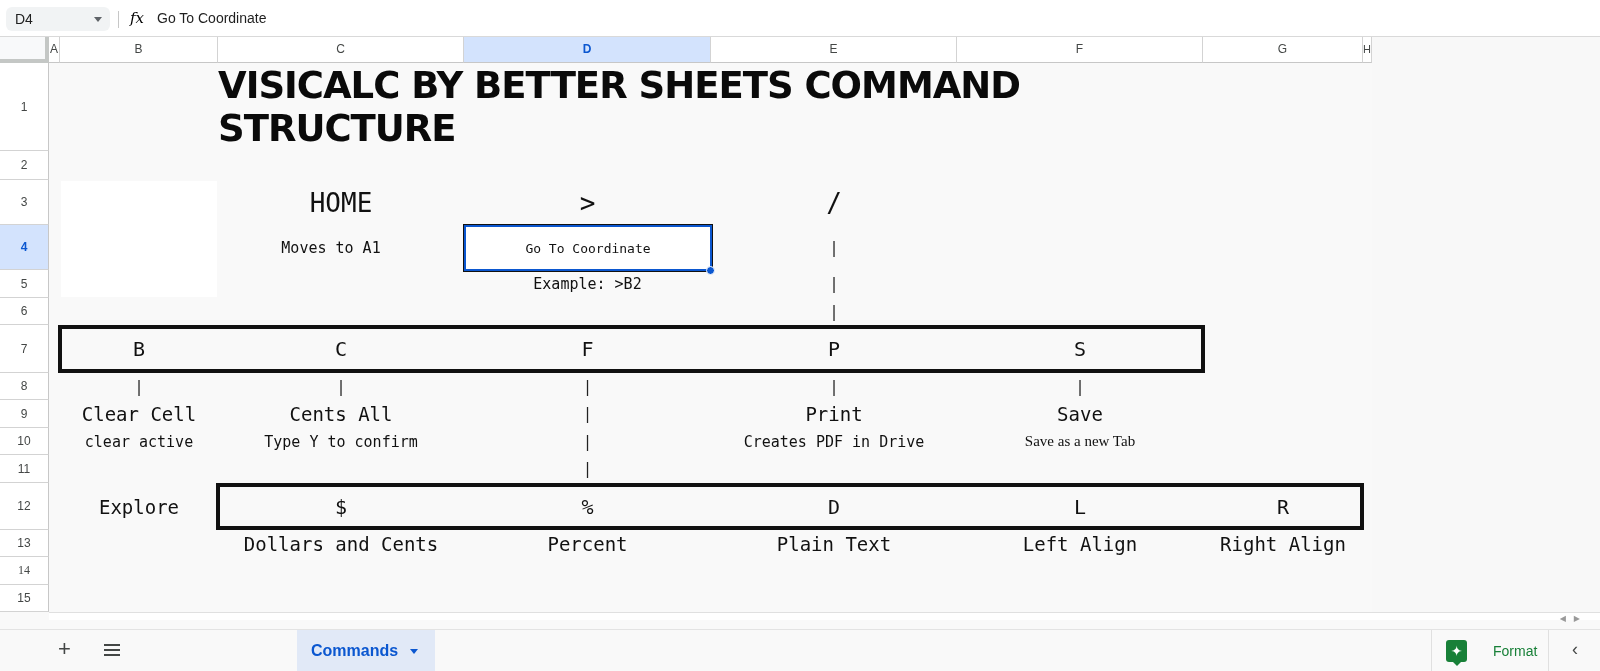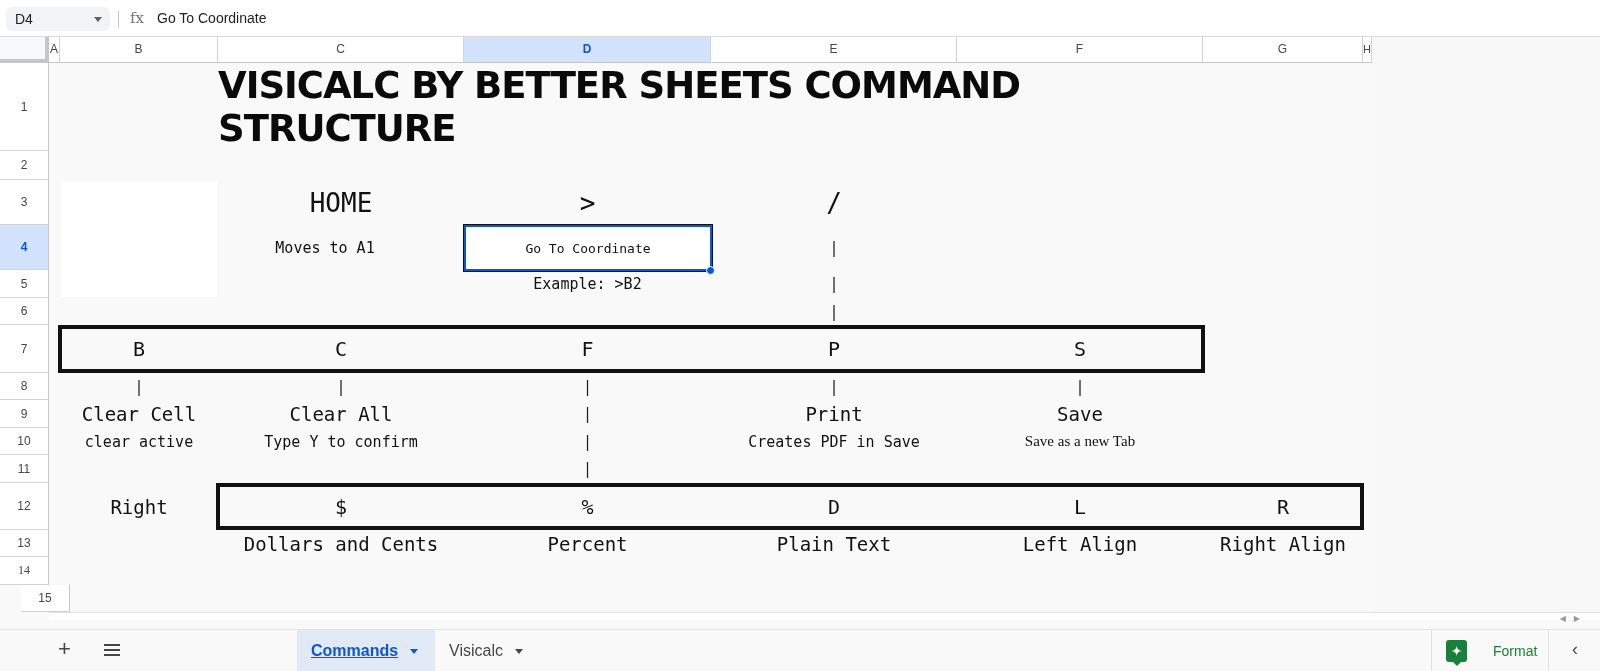--- a/index.html
+++ b/index.html
@@ -1,21 +1,21 @@
 <!DOCTYPE html>
 <html><head>
 <meta charset="utf-8">
 <style>
   * { box-sizing: border-box; margin: 0; padding: 0; }
   html, body { width: 1600px; height: 671px; overflow: hidden; background: #f9f9f9; font-family: "Liberation Sans", sans-serif; }
   .topbar { position: absolute; left: 0; top: 0; width: 1600px; height: 37px; background: #ffffff; border-bottom: 1px solid #d9d9d9; }
   .namebox { position: absolute; left: 6px; top: 7px; width: 104px; height: 24px; background: #f1f3f4; border-radius: 6px; font-size: 14px; color: #1f1f1f; line-height: 24px; padding-left: 9px; }
   .namebox .caret { position: absolute; right: 8px; top: 10px; width: 0; height: 0; border-left: 4px solid transparent; border-right: 4px solid transparent; border-top: 5px solid #5f6368; }
   .fx-sep { position: absolute; left: 118px; top: 11px; width: 1px; height: 17px; background: #c7c7c7; }
-  .fx-icon { position: absolute; left: 130px; top: 9px; font-family: "DejaVu Serif", serif; font-size: 15px; color: #737373; }
+  .fx-icon { position: absolute; left: 130px; top: 9px; font-family: "DejaVu Serif", serif; font-style: italic; font-size: 15px; color: #000000; }
   .fx-text { position: absolute; left: 157px; top: 10px; font-size: 14px; color: #1f1f1f; }
 
   .grid { position: absolute; left: 0; top: 37px; width: 1600px; height: 583px; background: #f9f9f9; }
   .corner { position: absolute; left: 0; top: 0; width: 49px; height: 26px; background: #f8f9fa; border-right: 4px solid #c4c7c5; border-bottom: 4px solid #c4c7c5; }
   .colhdr { position: absolute; top: 0; height: 26px; background: #ffffff; border-right: 1px solid #d3d3d3; border-bottom: 1px solid #c7c7c7; font-size: 12px; color: #444746; text-align: center; line-height: 25px; }
   .colhdr.sel { background: #d3e3fd; color: #0b57d0; font-weight: bold; }
   .rowhdr { position: absolute; left: 0; width: 49px; background: #ffffff; border-right: 1px solid #c7c7c7; border-bottom: 1px solid #d3d3d3; font-size: 12px; color: #444746; display: flex; align-items: center; justify-content: center; }
   .rowhdr.sel { background: #d3e3fd; color: #0b57d0; font-weight: bold; }
   .beyond { position: absolute; left: 1372px; top: 0; width: 228px; height: 583px; background: #f8f8f8; }
   .bottom-strip { position: absolute; left: 49px; top: 575px; width: 1551px; height: 8px; background: #ffffff; border-top: 1px solid #e0e0e0; }
@@ -80,33 +80,33 @@
   <div class="rowhdr" style="top:233px;height:28px;">5</div>
   <div class="rowhdr" style="top:261px;height:27px;">6</div>
   <div class="rowhdr" style="top:288px;height:48px;">7</div>
   <div class="rowhdr" style="top:336px;height:27px;">8</div>
   <div class="rowhdr" style="top:363px;height:28px;">9</div>
   <div class="rowhdr" style="top:391px;height:27px;">10</div>
   <div class="rowhdr" style="top:418px;height:28px;">11</div>
   <div class="rowhdr" style="top:446px;height:47px;">12</div>
   <div class="rowhdr" style="top:493px;height:27px;">13</div>
   <div class="rowhdr" style="top:520px;height:28px;font-family:Liberation Serif, serif;">14</div>
-  <div class="rowhdr" style="top:548px;height:27px;margin-left:21px;">15</div>
+  <div class="rowhdr" style="top:548px;height:27px;">15</div>
   <div class="bottom-strip"></div>
   <div class="hscroll-arrows">◀▶</div>
 </div>
 
 <div class="title">VISICALC BY BETTER SHEETS COMMAND STRUCTURE</div>
 <div class="white-block"></div>
 
 <div class="cell big" style="left:218px;top:180px;width:246px;height:45px;">HOME</div>
 <div class="cell big" style="left:464px;top:180px;width:247px;height:45px;">&gt;</div>
 <div class="cell big" style="left:711px;top:180px;width:246px;height:45px;">/</div>
 
-<div class="cell sm" style="left:202px;top:225px;width:246px;height:45px;">Moves to A1</div>
+<div class="cell sm" style="left:208px;top:225px;width:246px;height:45px;">Moves to A1</div>
 <div class="selcell">Go To Coordinate</div>
 <div class="handle"></div>
 <div class="cell pipe" style="left:711px;top:225px;width:246px;height:45px;">|</div>
 
 <div class="cell sm" style="left:464px;top:270px;width:247px;height:28px;">Example: &gt;B2</div>
 <div class="cell pipe" style="left:711px;top:270px;width:246px;height:28px;">|</div>
 
 <div class="cell pipe" style="left:711px;top:298px;width:246px;height:27px;">|</div>
 
 <div class="box" style="left:58px;top:325px;width:1147px;height:48px;"></div>
@@ -116,60 +116,56 @@
 <div class="cell med" style="left:711px;top:325px;width:246px;height:48px;">P</div>
 <div class="cell med" style="left:957px;top:325px;width:246px;height:48px;">S</div>
 
 <div class="cell pipe" style="left:60px;top:373px;width:158px;height:27px;">|</div>
 <div class="cell pipe" style="left:218px;top:373px;width:246px;height:27px;">|</div>
 <div class="cell pipe" style="left:464px;top:373px;width:247px;height:27px;">|</div>
 <div class="cell pipe" style="left:711px;top:373px;width:246px;height:27px;">|</div>
 <div class="cell pipe" style="left:957px;top:373px;width:246px;height:27px;">|</div>
 
 <div class="cell lbl" style="left:60px;top:400px;width:158px;height:28px;">Clear Cell</div>
-<div class="cell lbl" style="left:218px;top:400px;width:246px;height:28px;">Clear All</div>
+<div class="cell lbl" style="left:218px;top:400px;width:246px;height:28px;">Cents All</div>
 <div class="cell pipe" style="left:464px;top:400px;width:247px;height:28px;">|</div>
 <div class="cell lbl" style="left:711px;top:400px;width:246px;height:28px;">Print</div>
 <div class="cell lbl" style="left:957px;top:400px;width:246px;height:28px;">Save</div>
 
 <div class="cell sm" style="left:60px;top:428px;width:158px;height:27px;text-align:right;">clear active</div>
 <div class="cell sm" style="left:218px;top:428px;width:246px;height:27px;">Type Y to confirm</div>
 <div class="cell pipe" style="left:464px;top:428px;width:247px;height:27px;">|</div>
-<div class="cell sm" style="left:711px;top:428px;width:246px;height:27px;">Creates PDF in Save</div>
+<div class="cell sm" style="left:711px;top:428px;width:246px;height:27px;">Creates PDF in Drive</div>
 <div class="cell sm" style="left:957px;top:428px;width:246px;height:27px;font-family:Liberation Serif, serif;">Save as a new Tab</div>
 
 <div class="cell pipe" style="left:464px;top:455px;width:247px;height:28px;">|</div>
 
-<div class="cell lbl" style="left:60px;top:483px;width:158px;height:47px;">Right</div>
+<div class="cell lbl" style="left:60px;top:483px;width:158px;height:47px;">Explore</div>
 <div class="box" style="left:216px;top:483px;width:1148px;height:47px;"></div>
 <div class="cell med" style="left:218px;top:483px;width:246px;height:47px;">$</div>
 <div class="cell med" style="left:464px;top:483px;width:247px;height:47px;">%</div>
 <div class="cell med" style="left:711px;top:483px;width:246px;height:47px;">D</div>
 <div class="cell med" style="left:957px;top:483px;width:246px;height:47px;">L</div>
 <div class="cell med" style="left:1203px;top:483px;width:160px;height:47px;">R</div>
 
 <div class="cell lbl" style="left:218px;top:530px;width:246px;height:27px;">Dollars and Cents</div>
 <div class="cell lbl" style="left:464px;top:530px;width:247px;height:27px;">Percent</div>
 <div class="cell lbl" style="left:711px;top:530px;width:246px;height:27px;">Plain Text</div>
 <div class="cell lbl" style="left:957px;top:530px;width:246px;height:27px;">Left Align</div>
 <div class="cell lbl" style="left:1203px;top:530px;width:160px;height:27px;">Right Align</div>
 
 <div class="tabbar">
   <div class="tab-add">+</div>
   <div class="tab-list">
       <span></span>
       <span></span>
       <span></span>
     </div>
-  <div class="tab active" style="left:297px;width:138px;text-decoration:underline;">
+  <div class="tab active" style="left:297px;width:138px;">
     <span>Commands</span>
-    <span class="tcaret"></span>
-  </div>
-  <div class="tab" style="left:435px;width:112px;">
-    <span>Visicalc</span>
     <span class="tcaret"></span>
   </div>
   <div class="explore">
     <div class="explore-icon">✦</div>
     <span class="explore-label">Format</span>
   </div>
   <div class="collapse">‹</div>
 </div>
 
 </body></html>

